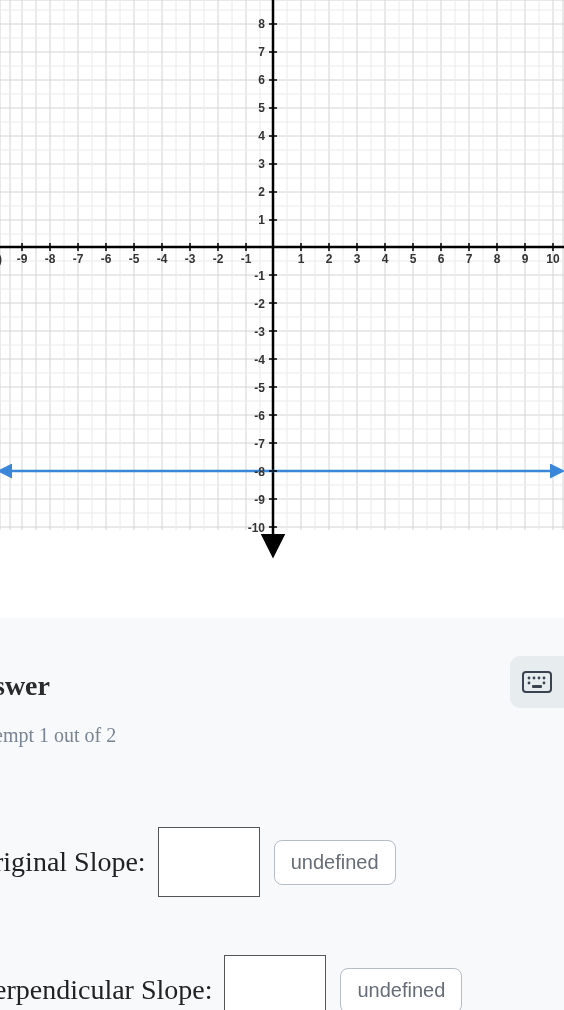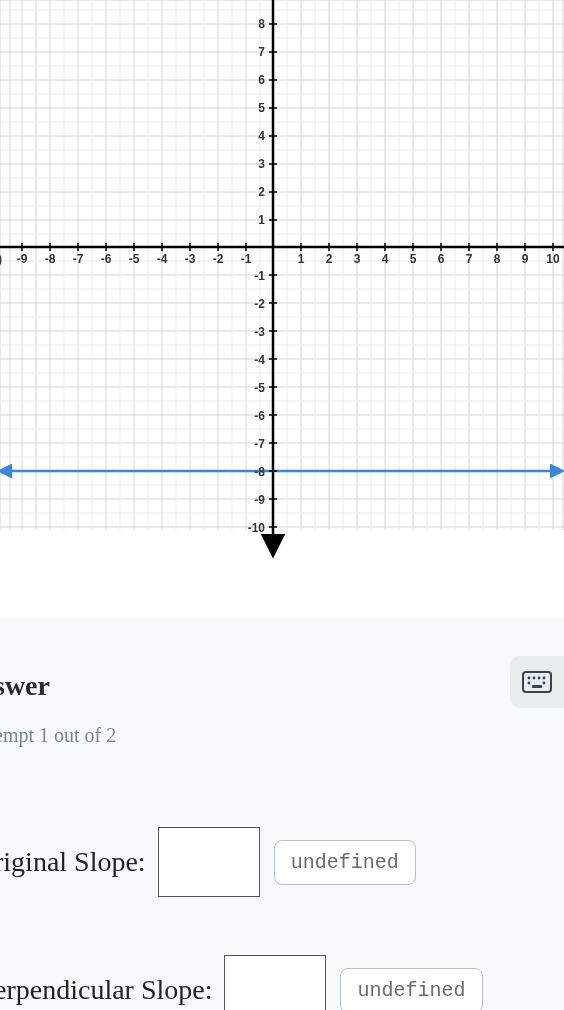--- a/index.html
+++ b/index.html
@@ -54,21 +54,21 @@
   .slope-input {
     width: 102px;
     height: 70px;
     border: 1.5px solid #555;
     background: #fff;
     font-size: 22px;
     padding: 6px 8px;
     font-family: Georgia, serif;
   }
   .undef-btn {
-    font-family: Liberation Mono, monospace;
+    font-family: Liberation Sans, sans-serif;
     font-size: 20px;
     color: #666d76;
     background: #fff;
     border: 1.5px solid #b7bdc6;
     border-radius: 8px;
     padding: 10px 16px;
     margin-left: 14px;
     cursor: pointer;
   }
   .keypad-btn {

